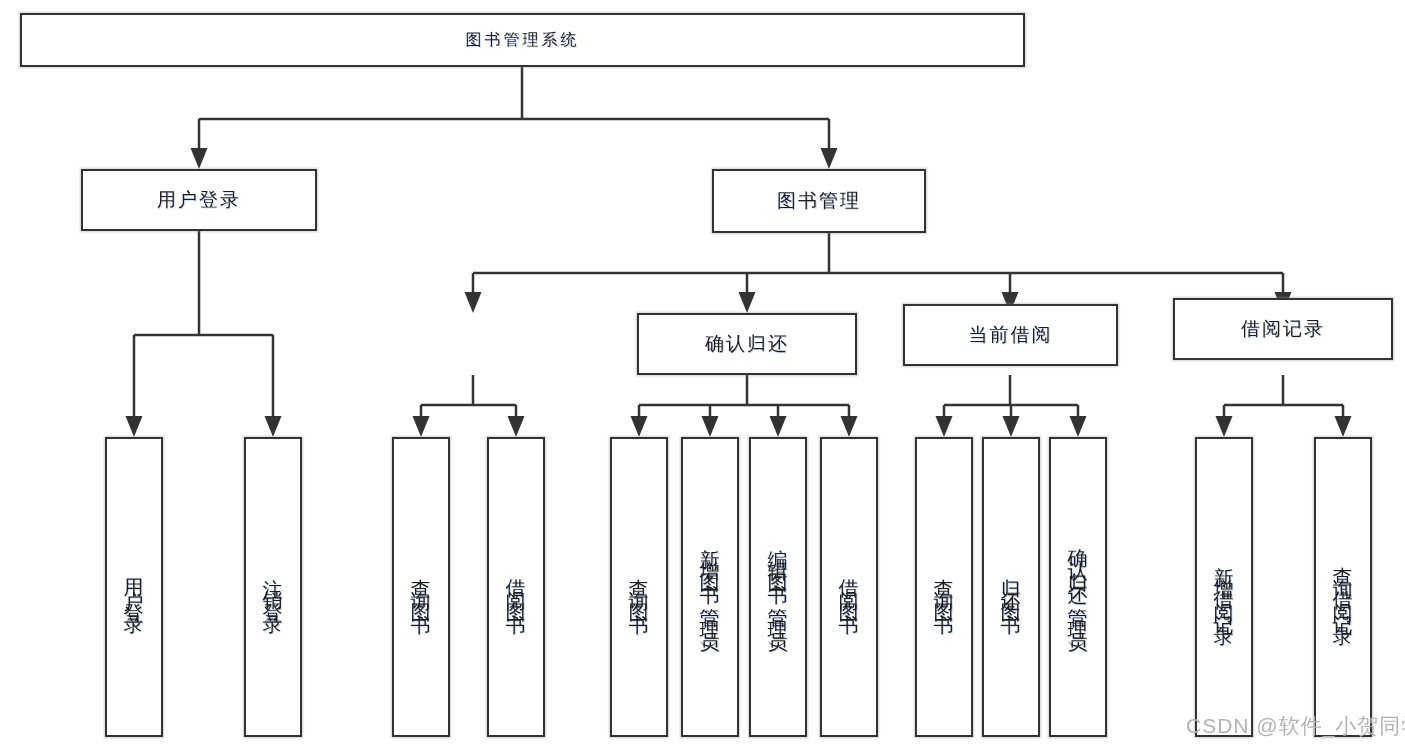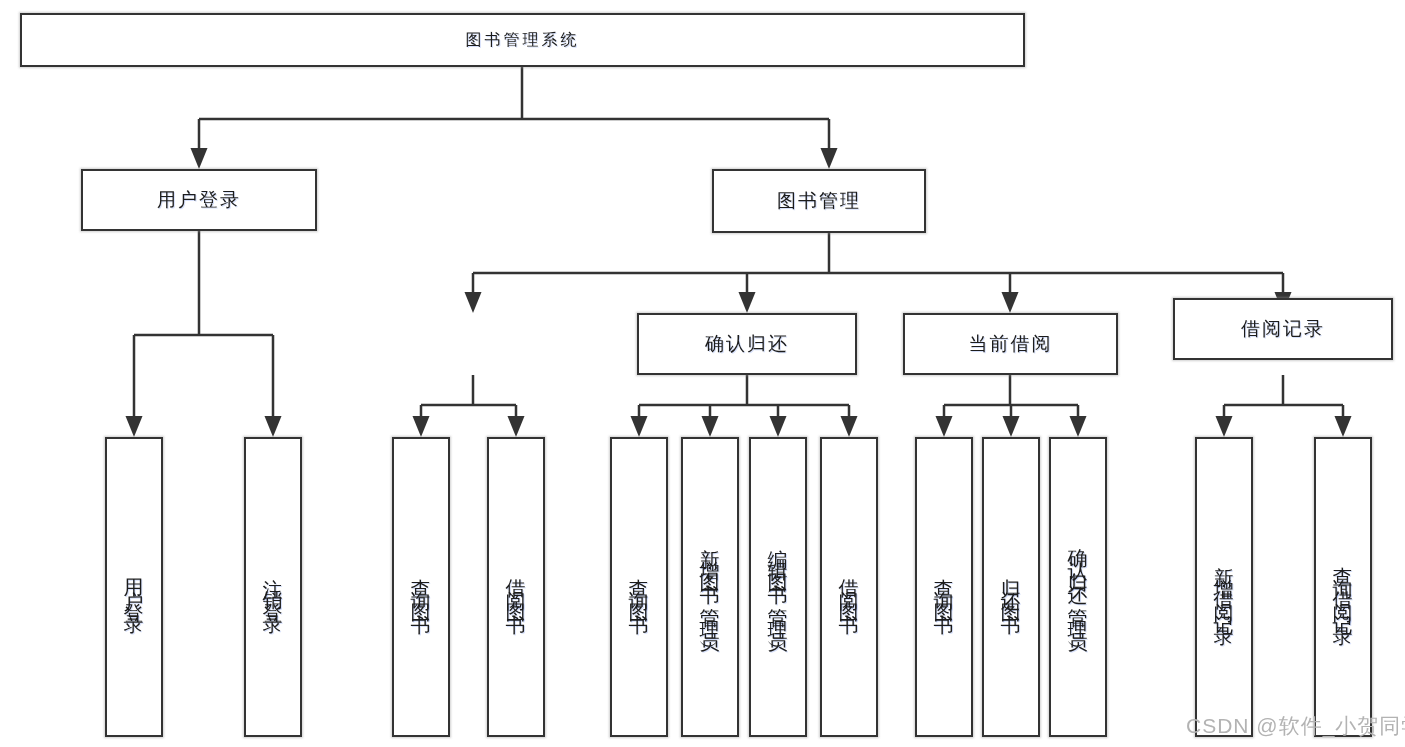--- a/index.html
+++ b/index.html
@@ -79,21 +79,21 @@
       <polygon points="1334.5,416 1351.5,416 1343,437"></polygon>
     </g>
   </svg>
 
   <div class="node node-h node-root" style="left:20px;top:13px;width:1005px;height:54px;">图书管理系统</div>
 
   <div class="node node-h" style="left:81px;top:169px;width:236px;height:62px;">用户登录</div>
   <div class="node node-h" style="left:712px;top:169px;width:214px;height:64px;">图书管理</div>
 
   <div class="node node-h" style="left:637px;top:313px;width:220px;height:62px;">确认归还</div>
-  <div class="node node-h" style="left:903px;top:313px;width:215px;height:62px;">当前借阅</div>
+  <div class="node node-h" style="left:903px;top:304px;width:215px;height:62px;">当前借阅</div>
   <div class="node node-h" style="left:1173px;top:298px;width:220px;height:62px;">借阅记录</div>
 
   <div class="node node-v" style="left:105px;top:437px;width:58px;height:300px;">
     <span class="vtext">用户登录</span>
   </div>
   <div class="node node-v" style="left:244px;top:437px;width:58px;height:300px;">
     <span class="vtext">注销登录</span>
   </div>
 
   <div class="node node-v" style="left:392px;top:437px;width:58px;height:300px;">

